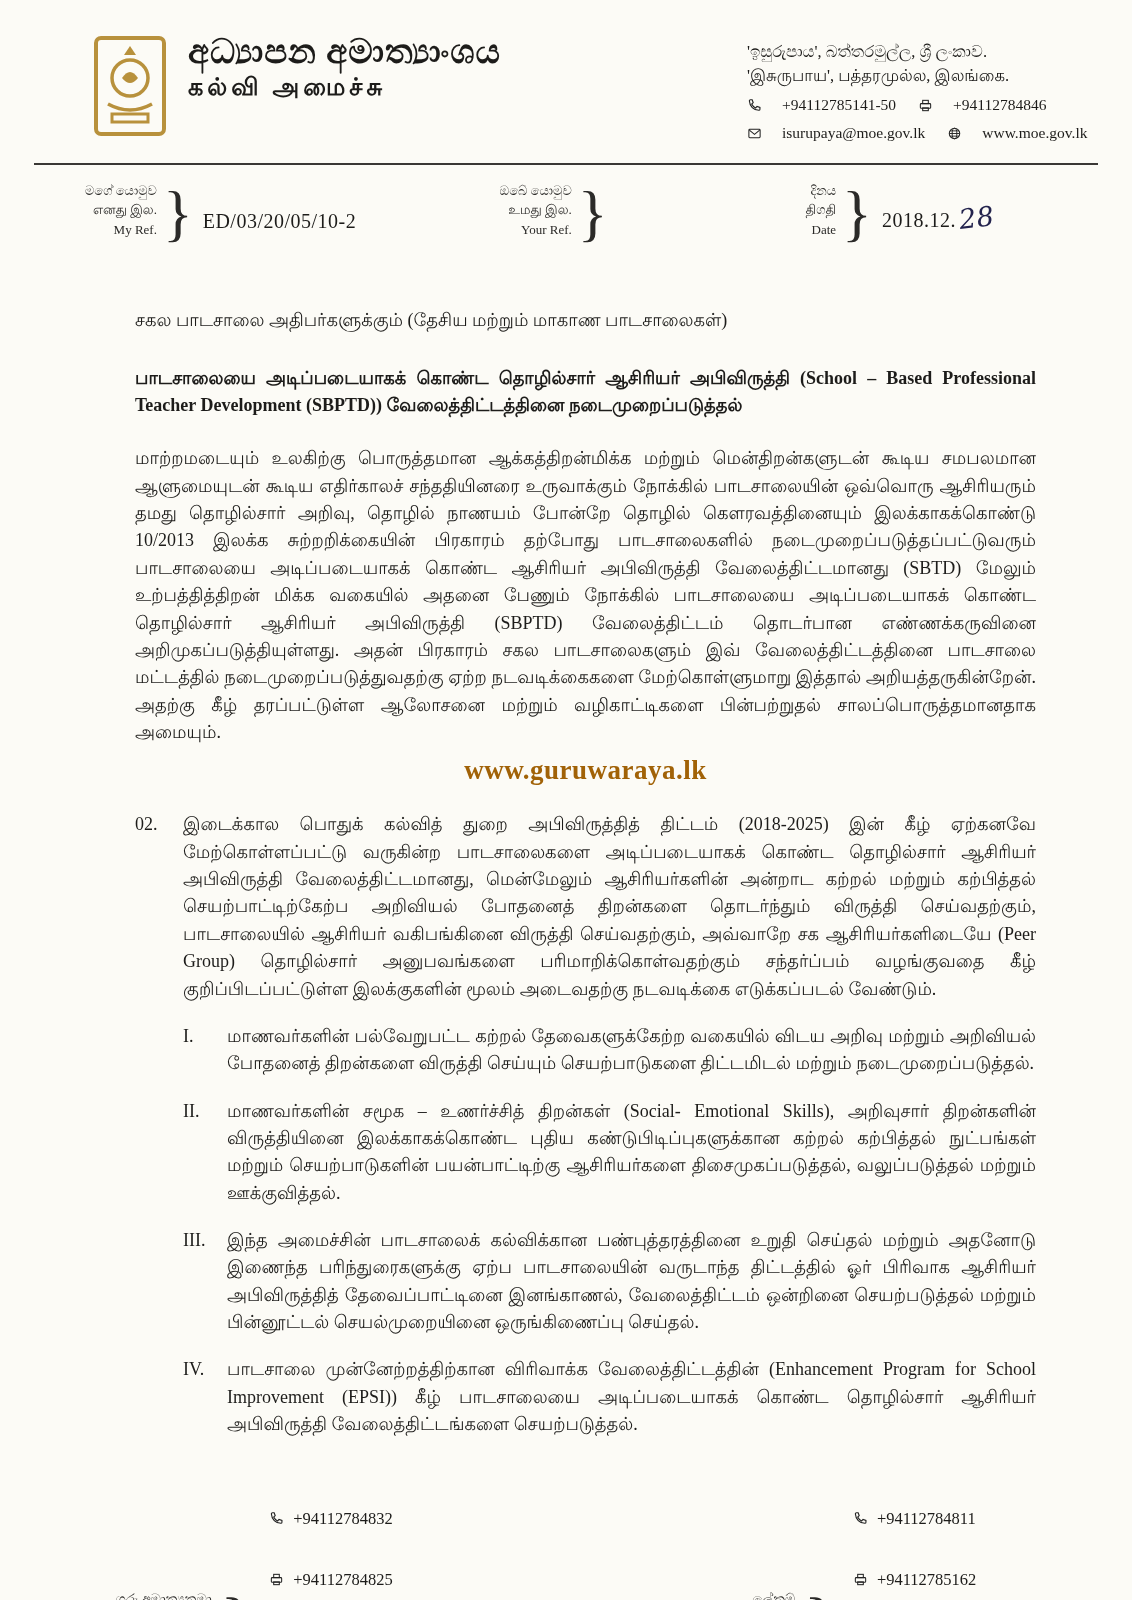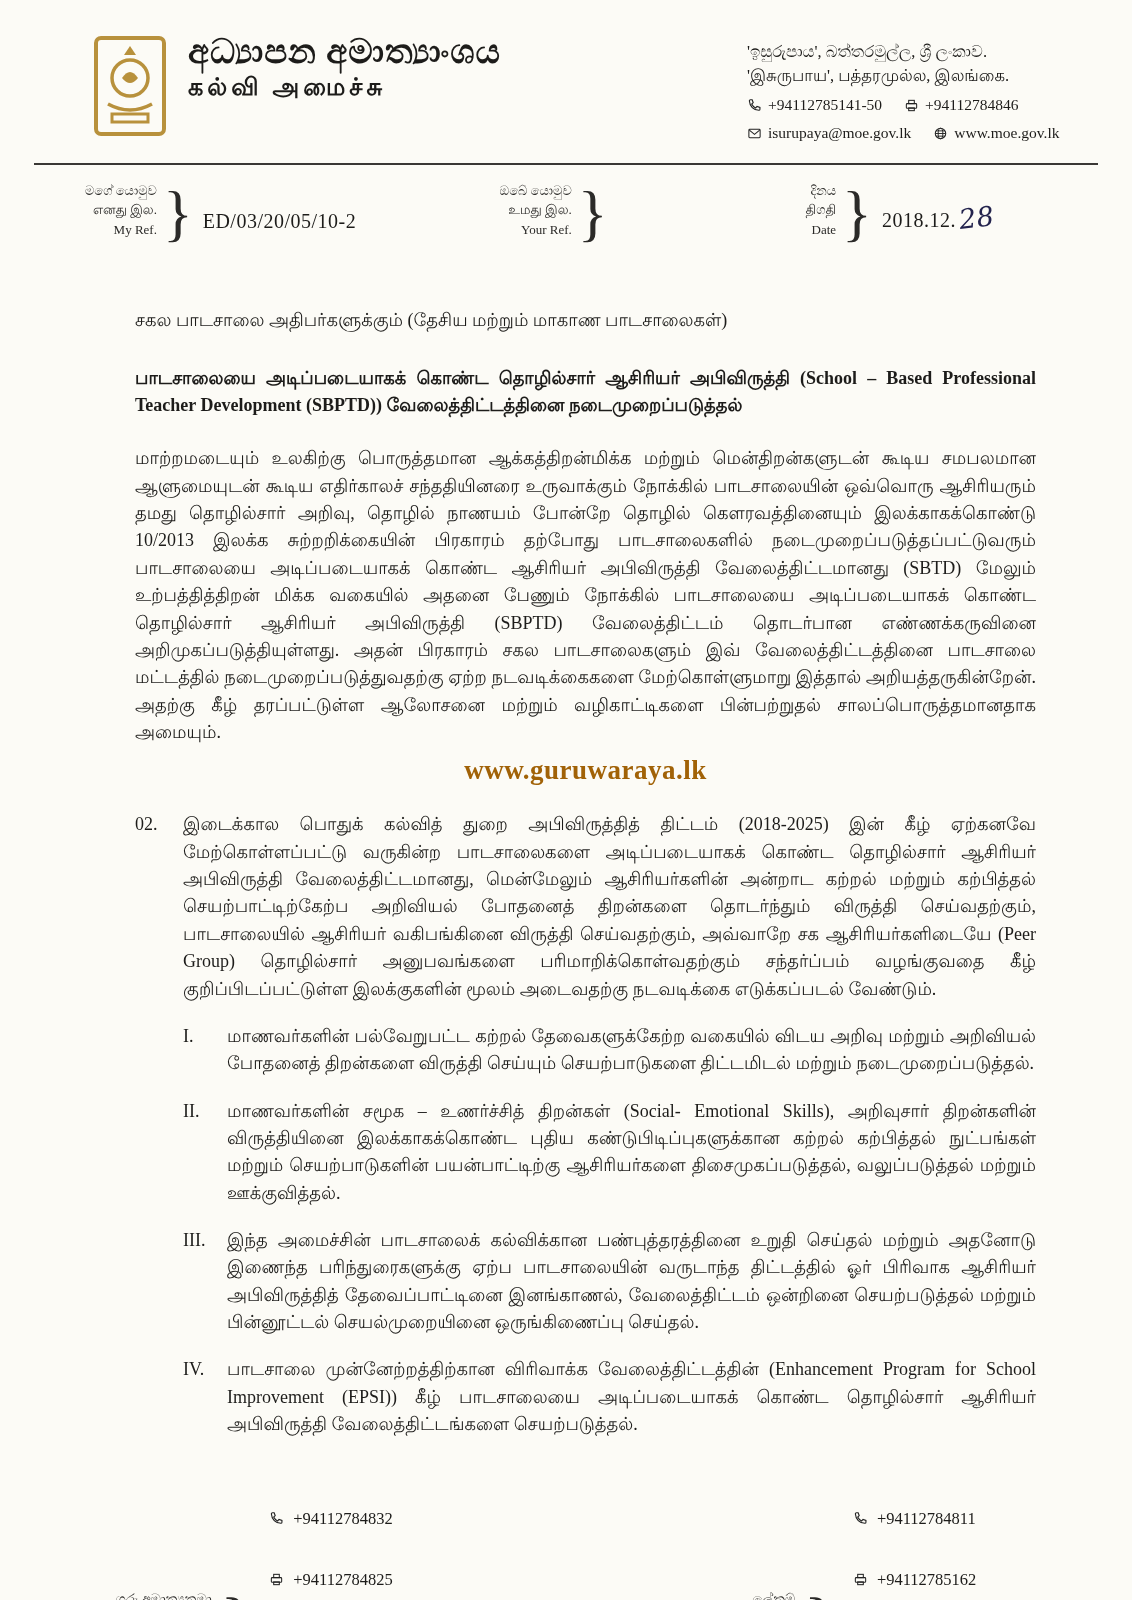--- a/index.html
+++ b/index.html
@@ -12,21 +12,21 @@
   
   .header { display:flex; padding:34px 55px 8px 92px; align-items:flex-start; }
   .emblem { flex:0 0 auto; margin-right:20px; }
   .titles { line-height:1.08; }
   .title-si { font-size:34px; font-weight:bold; letter-spacing:1px; }
   .title-ta { font-size:24px; font-weight:bold; margin-top:4px; letter-spacing:4px; }
   .title-en { font-size:31px; font-weight:bold; font-family:"Liberation Sans","DejaVu Sans",sans-serif; margin-top:4px; letter-spacing:0.5px; }
   .addr { margin-left:auto; width:330px; font-size:16.5px; line-height:1.45; padding-top:6px; }
   .addr-line { white-space:nowrap; }
   .contact-line { display:flex; align-items:center; gap:22px; margin-top:6px; white-space:nowrap; font-size:15.5px; }
-  .contact-item { display:flex; align-items:center; gap:6px; }
+  .contact-item { display:flex; align-items:center; gap:20px; }
   .icon svg { display:block; }
   .rule { border-top:2px solid #3a3835; margin:10px 34px 0 34px; }
   
   .ref-row { display:flex; padding:16px 60px 6px 85px; align-items:flex-end; }
   .ref-group { display:flex; align-items:flex-end; }
   .ref-group.g1 { flex:0 0 42%; }
   .ref-group.g2 { flex:0 0 31%; }
   .ref-group.g3 { flex:1 1 auto; }
   .label-stack { display:flex; flex-direction:column; align-items:flex-end; font-size:13px; line-height:1.5; color:#2b2a28; }
   .brace { font-size:62px; font-weight:300; line-height:0.85; margin:0 10px 0 6px; color:#2b2a28; font-family:"Liberation Serif",serif; }

